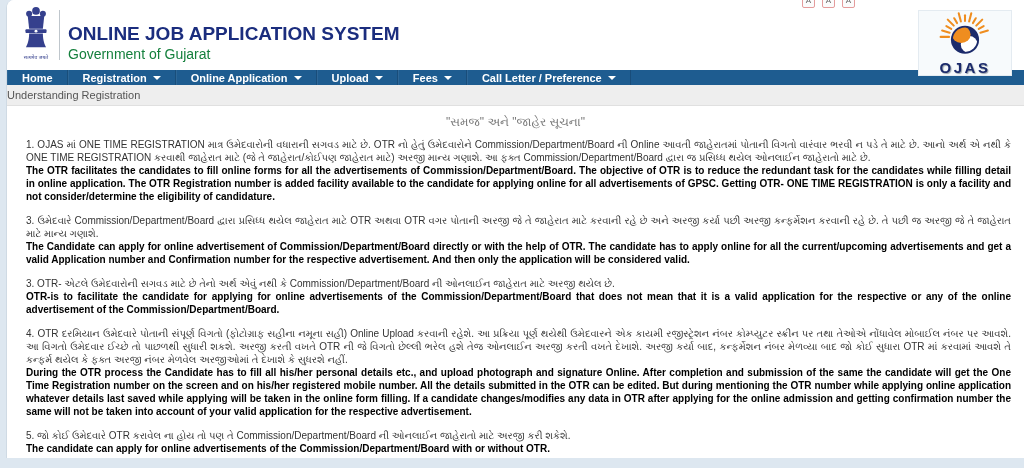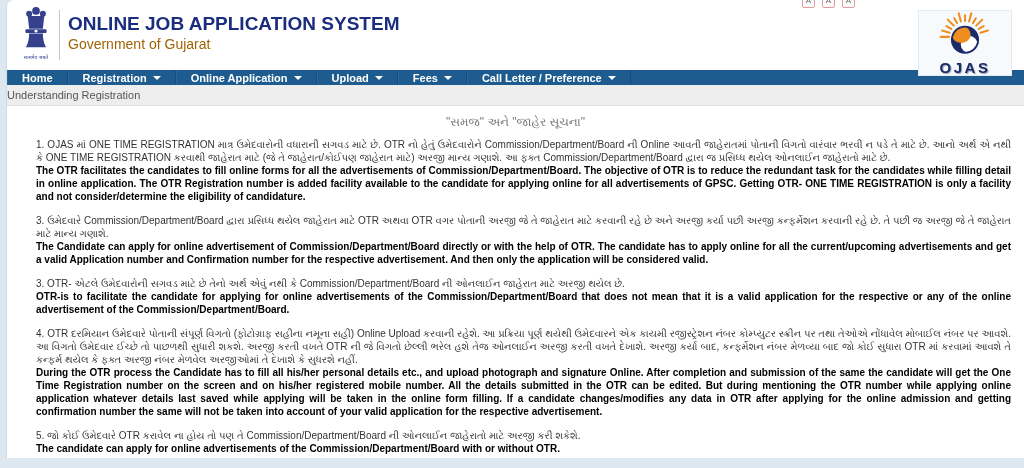--- a/index.html
+++ b/index.html
@@ -18,23 +18,23 @@
     width: 13px; height: 15px; background: #fbfbfb; border: 1px solid #e49c9c;
     border-radius: 2px; font-size: 8px; color: #666; text-align: center; line-height: 14px;
     font-family: "Liberation Sans", sans-serif; cursor: pointer; padding: 0;
   }
 
   
   .header { position: relative; height: 70px; background: #fff; }
   .emblem-wrap { position: absolute; left: 13px; top: 5px; width: 32px; text-align: center; }
   .emblem-caption { font-size: 5px; color: #35408d; margin-top: 1px; white-space: nowrap; }
   .header-divider { position: absolute; left: 52px; top: 10px; width: 1px; height: 50px; background: #bfc6cc; }
-  .title-block { position: absolute; left: 61px; top: 13px; }
+  .title-block { position: absolute; left: 61px; top: 23px; }
   .app-title { font-size: 19px; font-weight: bold; color: #1b2d7e; line-height: 22px; }
-  .app-subtitle { font-size: 14px; color: #a16207; margin-top: 1px; }
+  .app-subtitle { font-size: 14px; color: #15803d; margin-top: 1px; }
   .logo-box {
     position: absolute; right: 12px; top: 10px; width: 94px; height: 66px;
     background: #f7fafc; border: 1px solid #e4ebf1;
     display: flex; flex-direction: column; align-items: center; justify-content: flex-start;
   }
   .logo-text {
     font-size: 15px; font-weight: bold; color: #1b2a6b; letter-spacing: 2.5px;
     line-height: 14px; text-shadow: 1px 1px 1px #9aa3ab; margin-top: -2px;
   }
 
@@ -53,21 +53,21 @@
 
   
   .breadcrumb-bar {
     height: 21px; line-height: 20px; background: #eeeeee; border-bottom: 1px solid #e0e0e0;
     font-size: 11px; color: #555;
   }
 
   
   .content { padding: 7px 13px 0 13px; }
   .page-heading { text-align: center; color: #777; font-size: 12px; margin: 2px 0 9px 0; }
-  .para { margin: 0 0 11px 16px; text-align: justify; font-size: 10px; line-height: 13px; }
+  .para { margin: 0 0 11px 6px; text-align: justify; font-size: 10px; line-height: 13px; }
   .guj { display: block; color: #333; }
   .eng { display: block; font-weight: bold; color: #000; }
 </style>
 </head>
 <body>
 
 <div class="window">
 
   <div class="fs-controls">
     <button class="fs-box">A</button>

